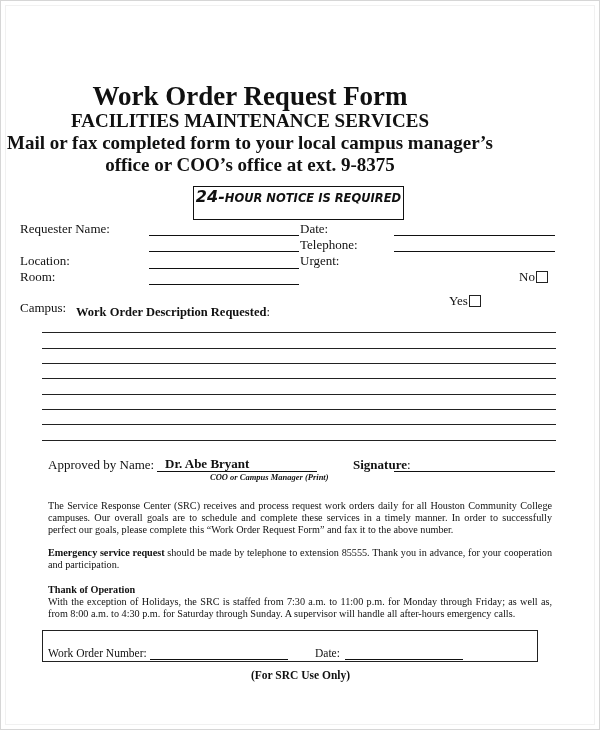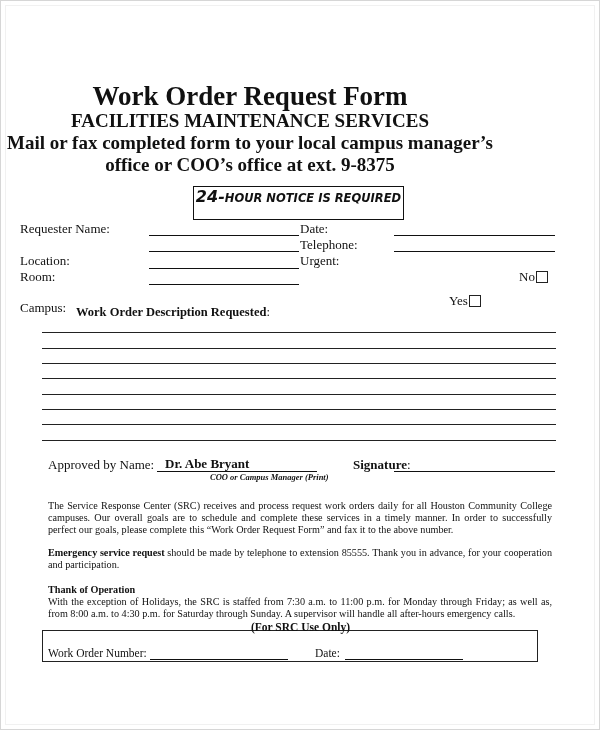--- a/index.html
+++ b/index.html
@@ -76,17 +76,17 @@
 <div class="abs" style="left:163px;top:472px;font-size:8.5px;font-weight:bold;font-style:italic;line-height:10px;margin-left:47px;">COO or Campus Manager (Print)</div>
 <div class="abs section-h" style="left:325px;top:457px;font-size:13px;"><span>Signature</span><span style="font-weight:normal">:</span></div>
 <div class="line" style="left:394px;width:161px;top:471px;"></div>
 
 <div class="abs para" style="top:500px;">The Service Response Center (SRC) receives and process request work orders daily for all Houston Community College campuses. Our overall goals are to schedule and complete these services in a timely manner. In order to successfully perfect our goals, please complete this “Work Order Request Form” and fax it to the above number.</div>
 <div class="abs para" style="top:547px;"><b>Emergency service request</b><span> should be made by telephone to extension 85555. Thank you in advance, for your cooperation and participation.</span></div>
 <div class="abs para" style="top:584px;font-weight:bold;">Thank of Operation</div>
 <div class="abs para" style="top:596px;">With the exception of Holidays, the SRC is staffed from 7:30 a.m. to 11:00 p.m. for Monday through Friday; as well as, from 8:00 a.m. to 4:30 p.m. for Saturday through Sunday.  A supervisor will handle all after-hours emergency calls.</div>
 
 <div class="abs src-box"></div>
-<div class="abs" style="left:42px;width:517px;top:620px;text-align:center;font-size:11.5px;font-weight:bold;line-height:14px;">(For SRC Use Only)</div>
+<div class="abs" style="left:42px;width:517px;top:668px;text-align:center;font-size:11.5px;font-weight:bold;line-height:14px;">(For SRC Use Only)</div>
 <div class="abs" style="left:48px;top:646px;font-size:11.5px;line-height:14px;">Work Order Number:</div>
 <div class="line" style="left:150px;width:138px;top:659px;"></div>
 <div class="abs" style="left:315px;top:646px;font-size:11.5px;line-height:14px;">Date:</div>
 <div class="line" style="left:345px;width:118px;top:659px;"></div>
 
 </body></html>

